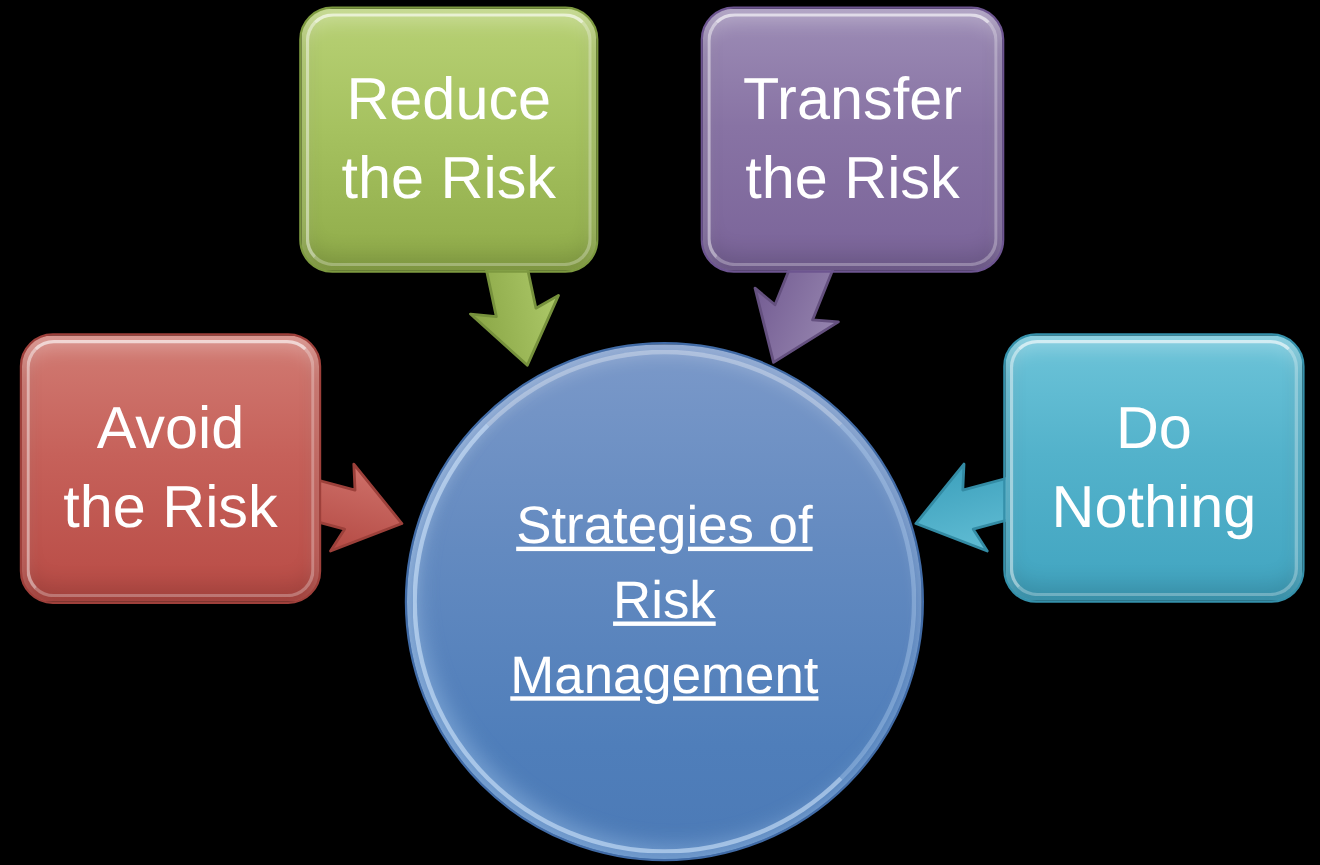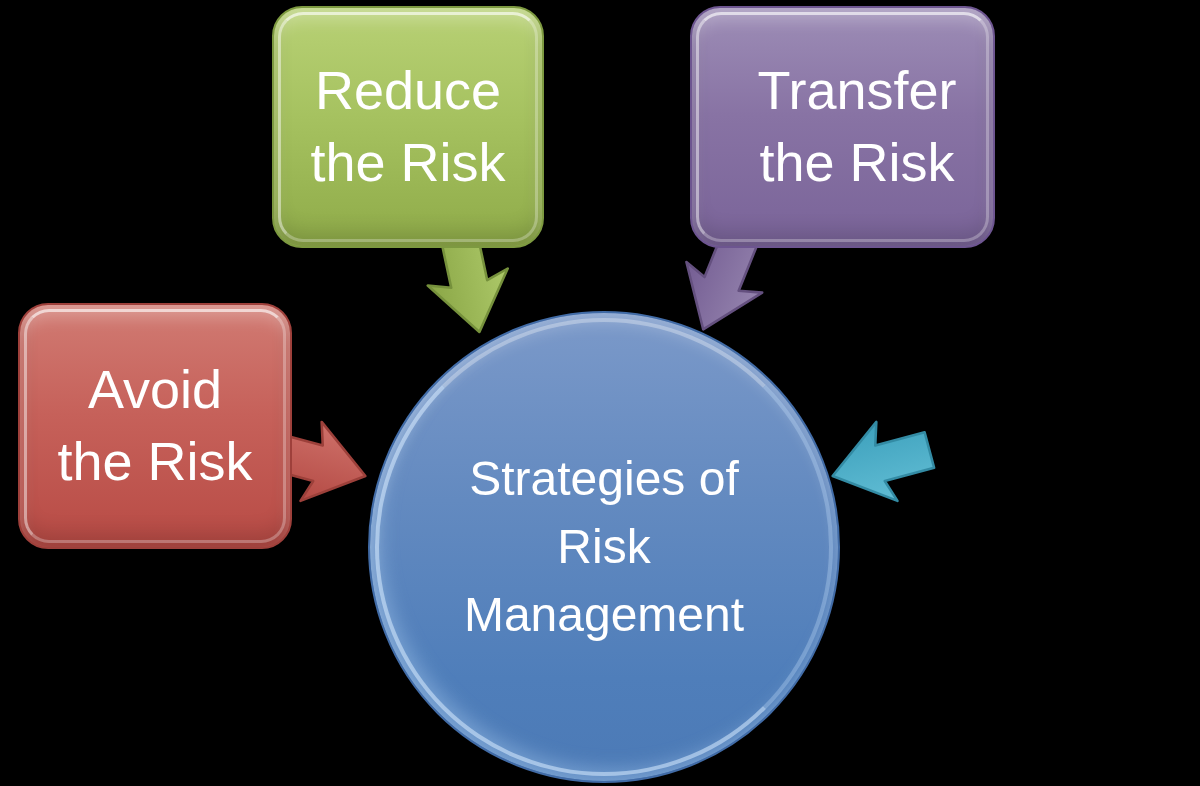--- a/index.html
+++ b/index.html
@@ -46,21 +46,21 @@
   .green  { border: 2px solid #7d9940;
             background: linear-gradient(180deg,#b8d175 0%,#a6c260 45%,#8fab49 100%); }
   .purple { border: 2px solid #6d5590;
             background: linear-gradient(180deg,#9d8db6 0%,#8873a4 45%,#7a6499 100%); }
   .red    { border: 2px solid #9e403b;
             background: linear-gradient(180deg,#d17b73 0%,#c6615a 45%,#b84b45 100%); }
   .teal   { border: 2px solid #3590aa;
             background: linear-gradient(180deg,#6dc4d9 0%,#53b2cb 45%,#41a4c0 100%); }
 
   #node-reduce   { left: 272px; top: 6px;   width: 268px; height: 238px; }
-  #node-transfer { left: 690px; top: 6px;   width: 272px; height: 238px; padding-left: 29px; }
+  #node-transfer { left: 637px; top: 6px;   width: 272px; height: 238px; }
   #node-avoid    { left: 18px;  top: 303px; width: 270px; height: 242px; align-items: center; }
   #node-nothing  { left: 912px; top: 303px; width: 270px; height: 241px; }
 
   
   #center-circle {
     position: absolute;
     z-index: 2;
     left: 368px;
     top: 311px;
     width: 468px;
@@ -71,20 +71,21 @@
     display: flex;
     align-items: center;
     justify-content: center;
     text-align: center;
     color: #fff;
     font-size: 48px;
     line-height: 1.42;
     white-space: pre-line;
     box-shadow: inset 0 10px 16px rgba(255,255,255,.22),
                 inset 10px -12px 18px rgba(175,210,245,.38);
+    text-decoration: underline;
   }
   #center-circle::after {
     content: "";
     position: absolute;
     inset: 5px;
     border-radius: 50%;
     pointer-events: none;
     border: 4px solid rgba(200,226,252,.30);
     border-left-color: rgba(215,235,255,.55);
     border-bottom-color: rgba(215,235,255,.55);
@@ -155,20 +156,24 @@
   <div id="node-transfer" class="node-box purple">
     <span>Transfer
 the Risk</span>
   </div>
 
   <div id="node-avoid" class="node-box red">
     <span>Avoid
 the Risk</span>
   </div>
 
+  <div id="node-nothing" class="node-box teal">
+    <span>Do
+Nothing</span>
+  </div>
 
   <div id="center-circle">
     <span>Strategies of
 Risk
 Management</span>
   </div>
 
 </div>
 
 </body></html>

